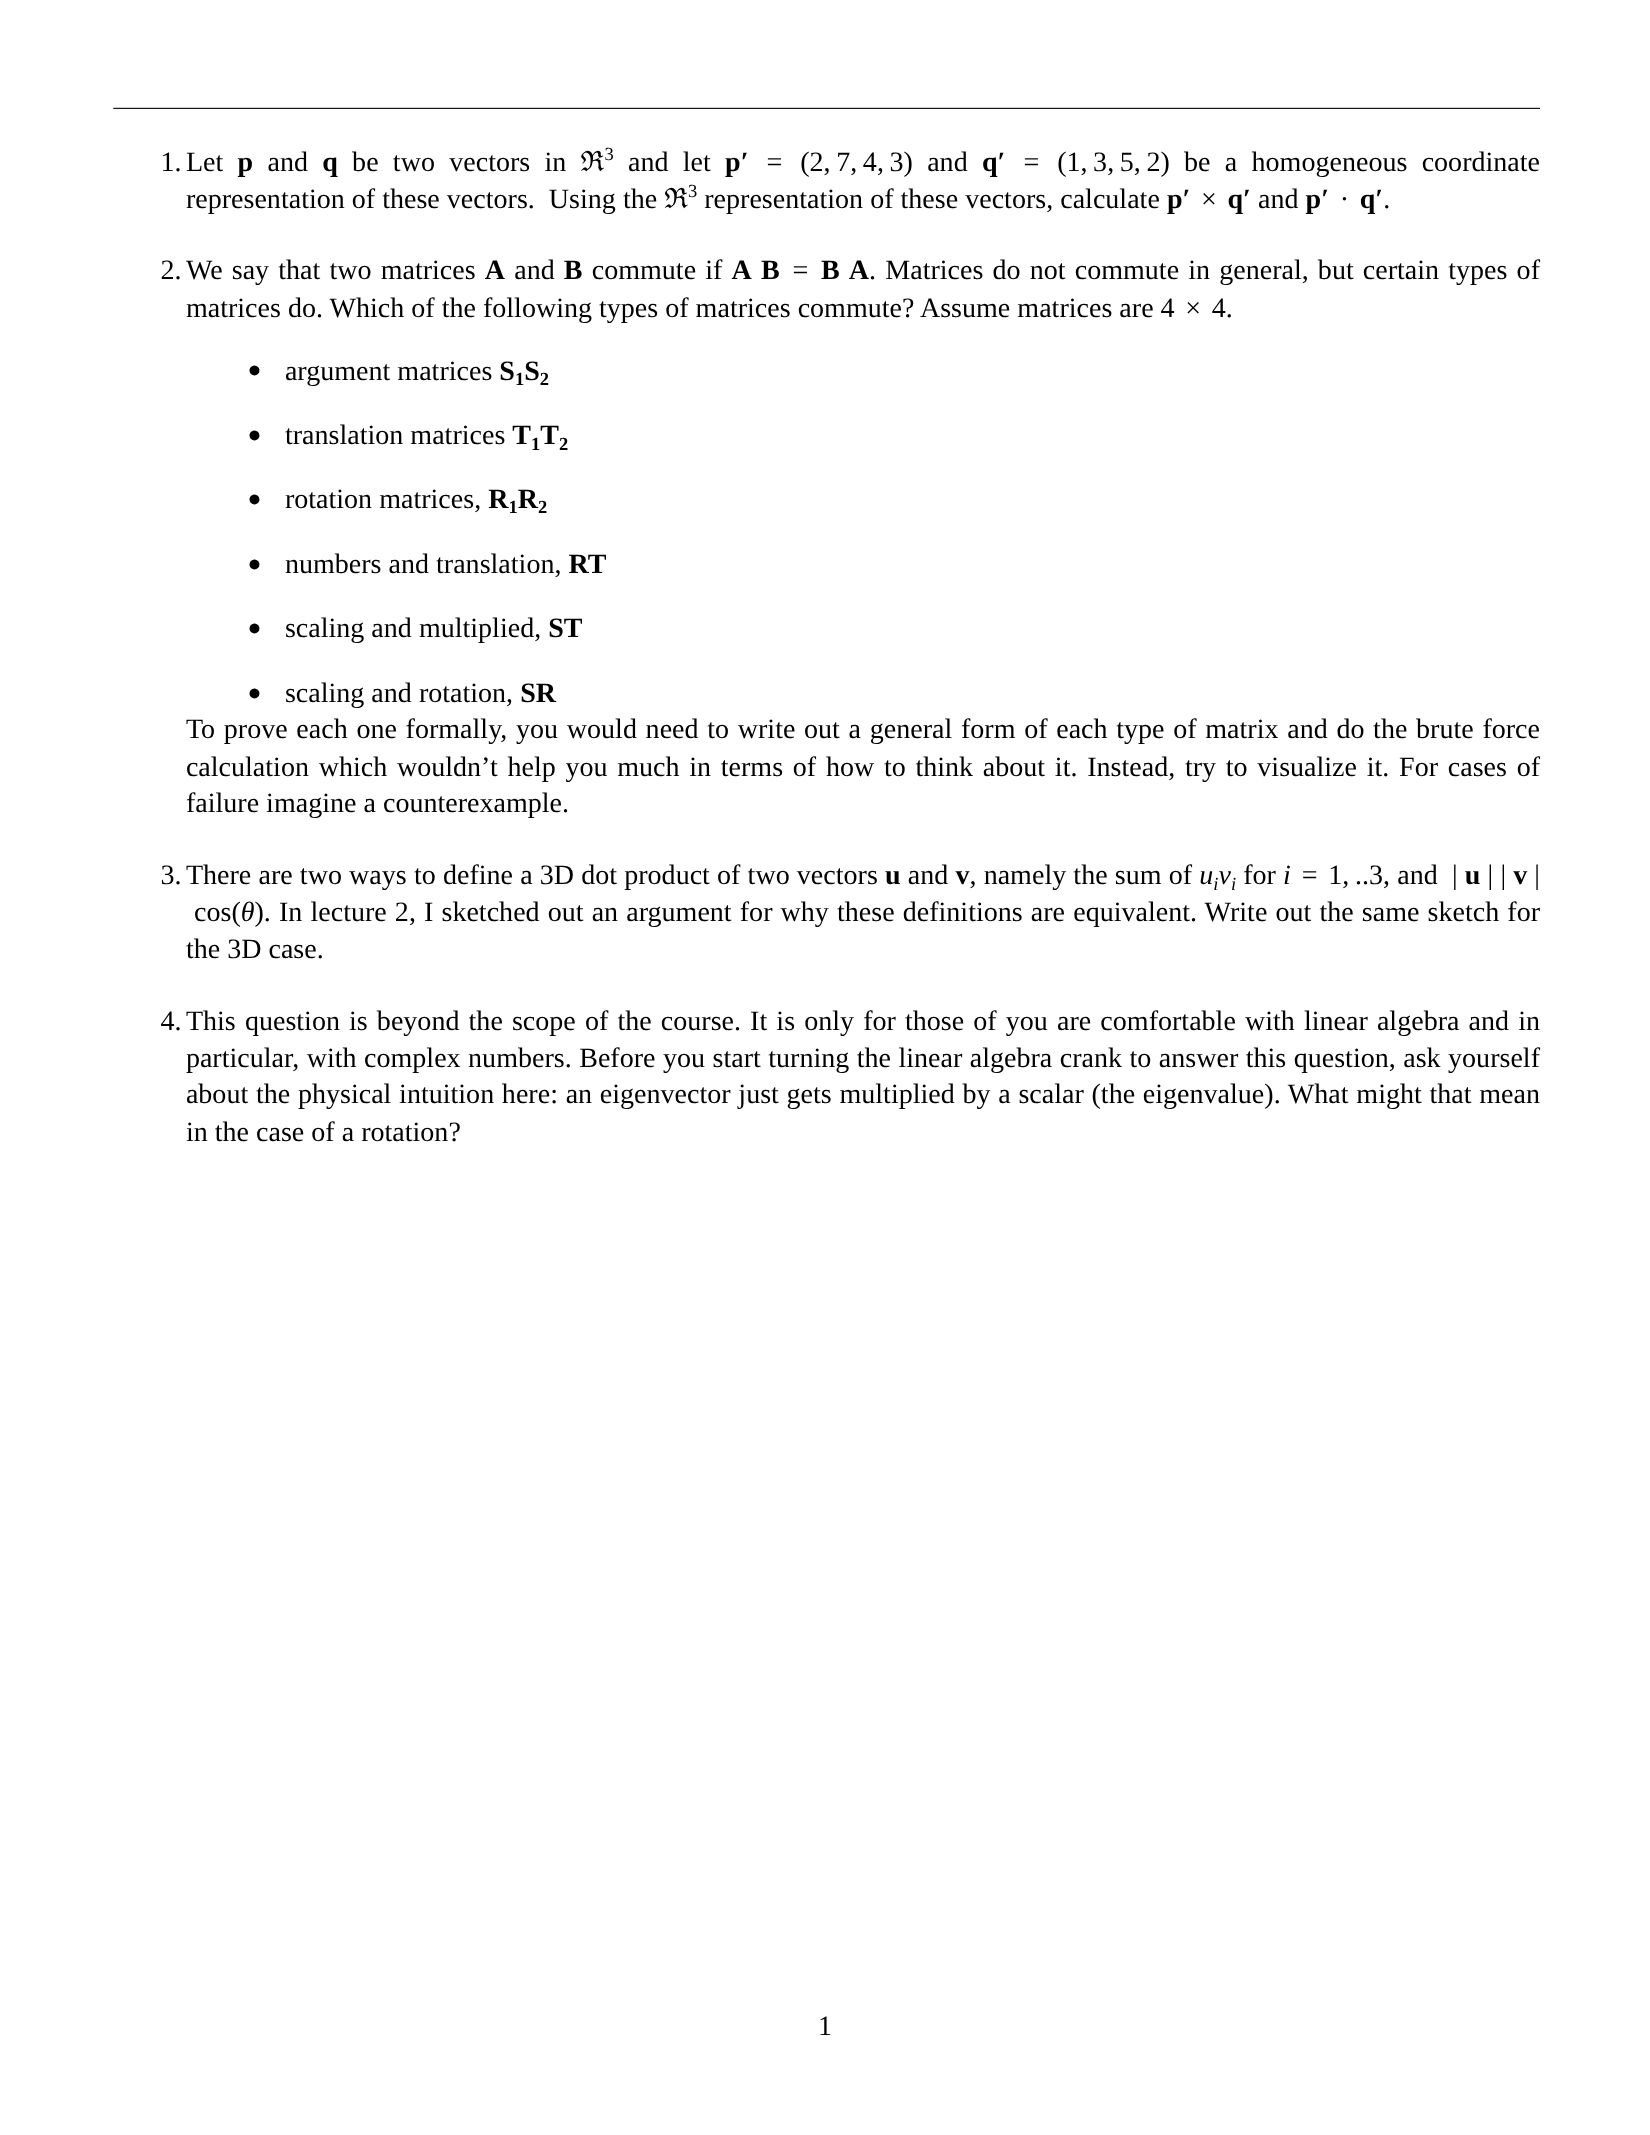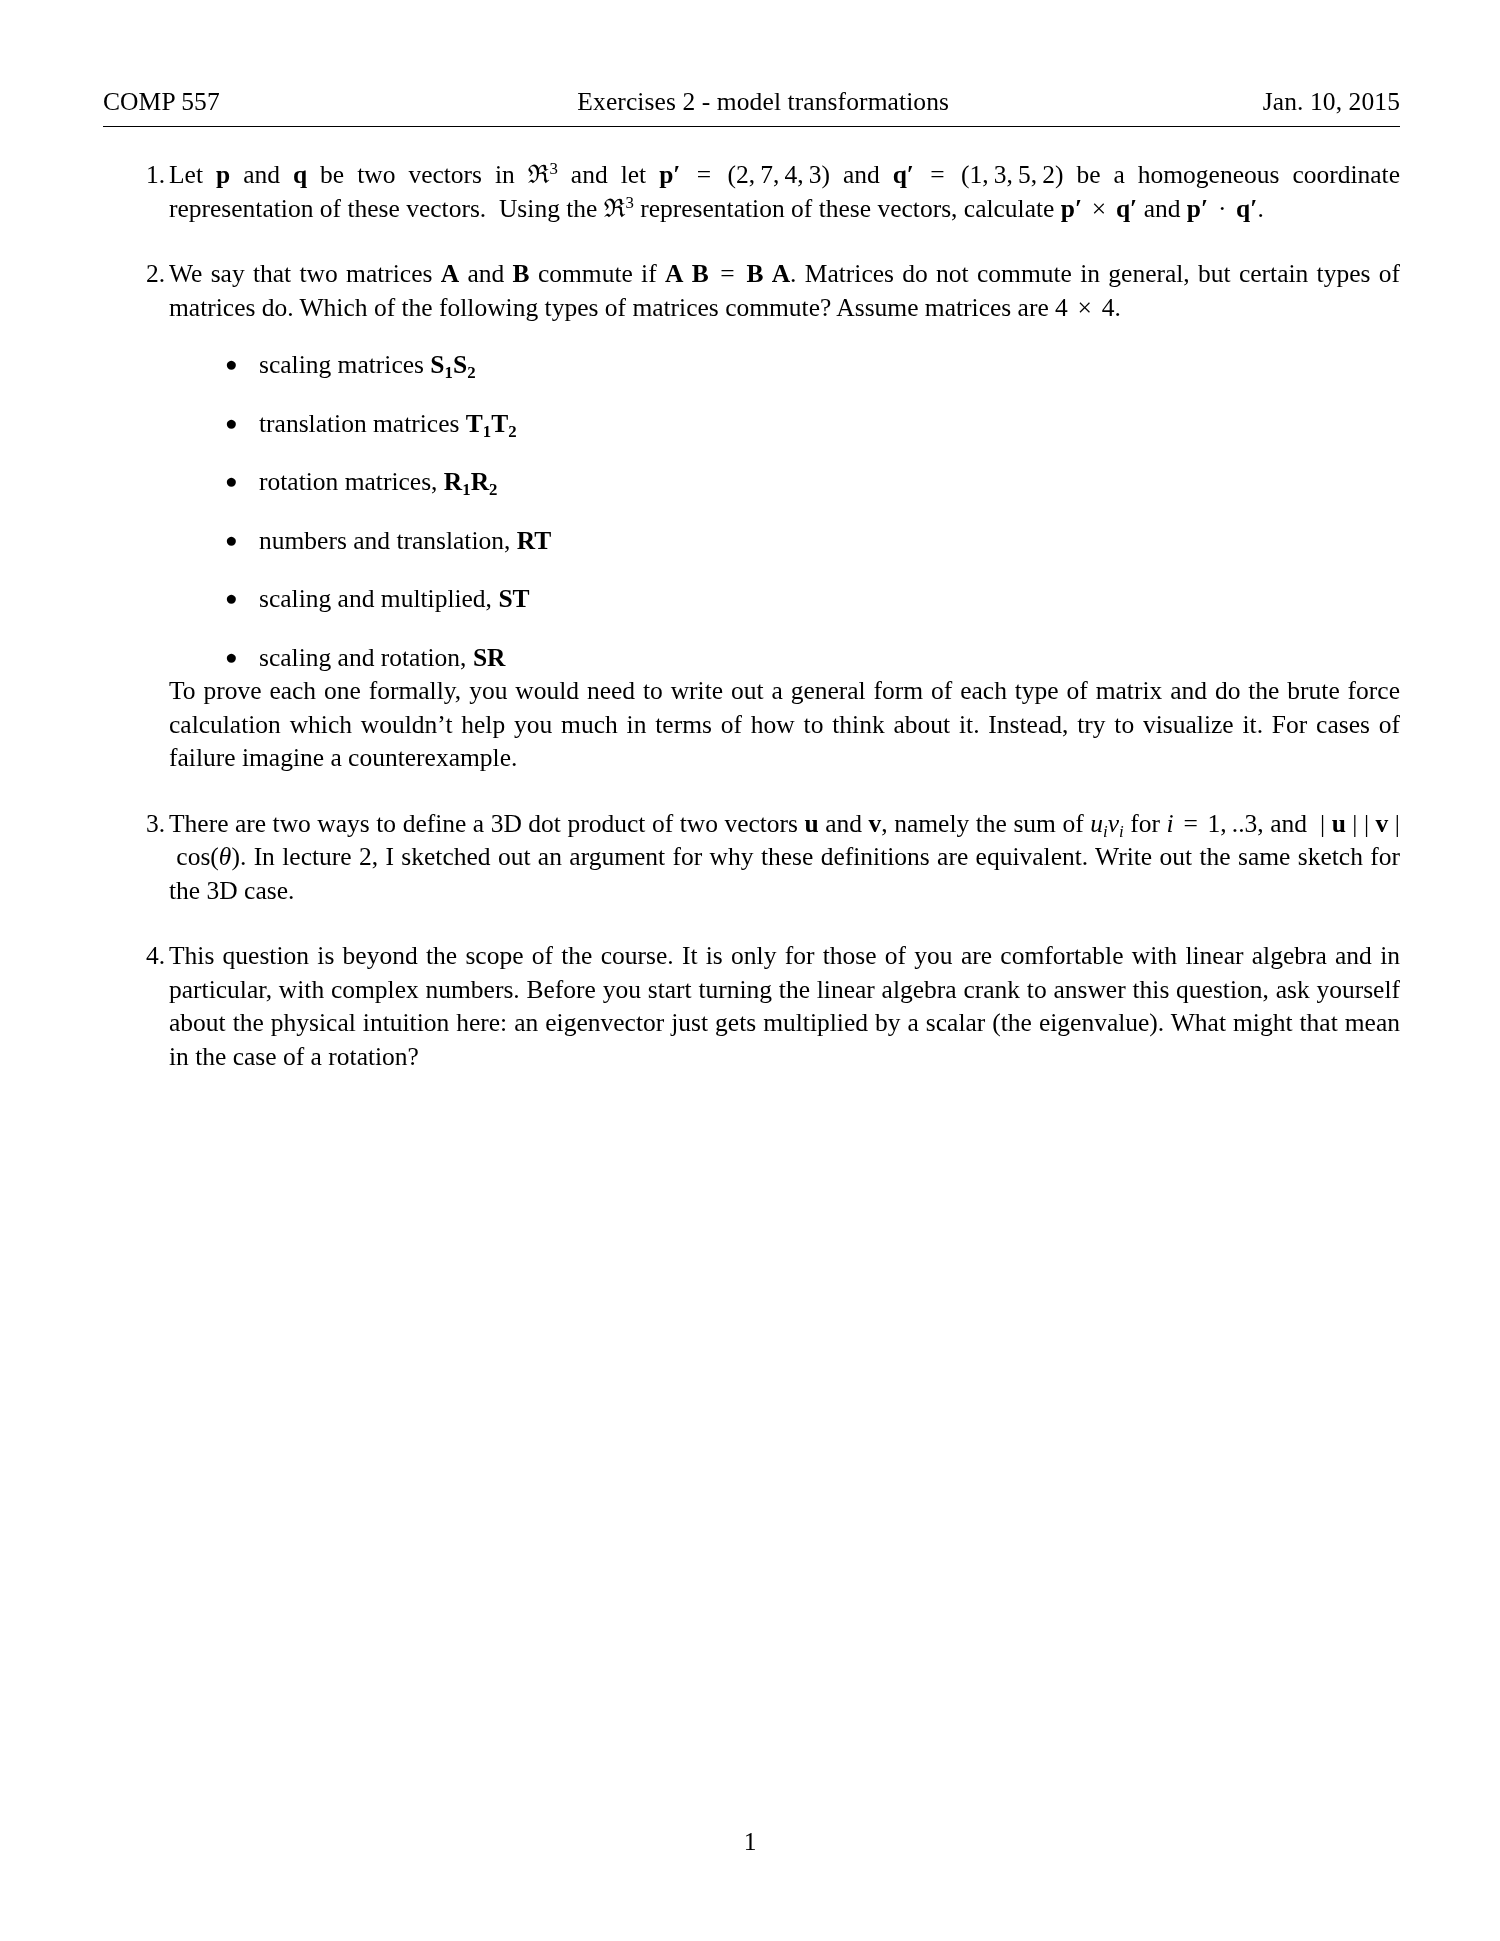--- a/index.html
+++ b/index.html
@@ -127,43 +127,38 @@
     font-size: 25.5px;
   }
 </style>
 </head>
 <body>
 
 <div class="page">
 
   <div class="content">
 
-    <div class="header">
-      <span class="h-left">COMP 557</span>
-      <span class="h-center">Exercises 2 - model transformations</span>
-      <span class="h-right">Jan. 10, 2015</span>
-    </div>
     <hr class="header-rule">
 
 
     <ol class="questions">
 
       <li>
         <span class="qnum">1.</span>
         <p class="para">Let <span class="bold">p</span> and <span class="bold">q</span> be two vectors in ℜ<sup class="sup">3</sup> and let <span class="bold">p′</span> <span class="op">=</span> (2, 7, 4, 3) and <span class="bold">q′</span> <span class="op">=</span> (1, 3, 5, 2) be a homogeneous coordinate representation of these vectors. &nbsp;Using the ℜ<sup class="sup">3</sup> representation of these vectors, calculate <span class="bold">p′</span> <span class="op">×</span> <span class="bold">q′</span> and <span class="bold">p′</span> <span class="op">·</span> <span class="bold">q′</span>.</p>
       </li>
 
       <li>
         <span class="qnum">2.</span>
         <p class="para">We say that two matrices <span class="bold">A</span> and <span class="bold">B</span> commute if <span class="bold">A&nbsp;B</span> <span class="op">=</span> <span class="bold">B&nbsp;A</span>. Matrices do not commute in general, but certain types of matrices do. Which of the following types of matrices commute? Assume matrices are 4 <span class="op">×</span> 4.</p>
 
         <ul class="bullets">
           <li>
             <span class="dot">●</span>
-            <span>scaling matrices</span>
+            <span>argument matrices</span>
             <span class="bold">S<sub class="sub">1</sub>S<sub class="sub">2</sub></span>
           </li>
           <li>
             <span class="dot">●</span>
             <span>translation matrices</span>
             <span class="bold">T<sub class="sub">1</sub>T<sub class="sub">2</sub></span>
           </li>
           <li>
             <span class="dot">●</span>
             <span>rotation matrices,</span>

